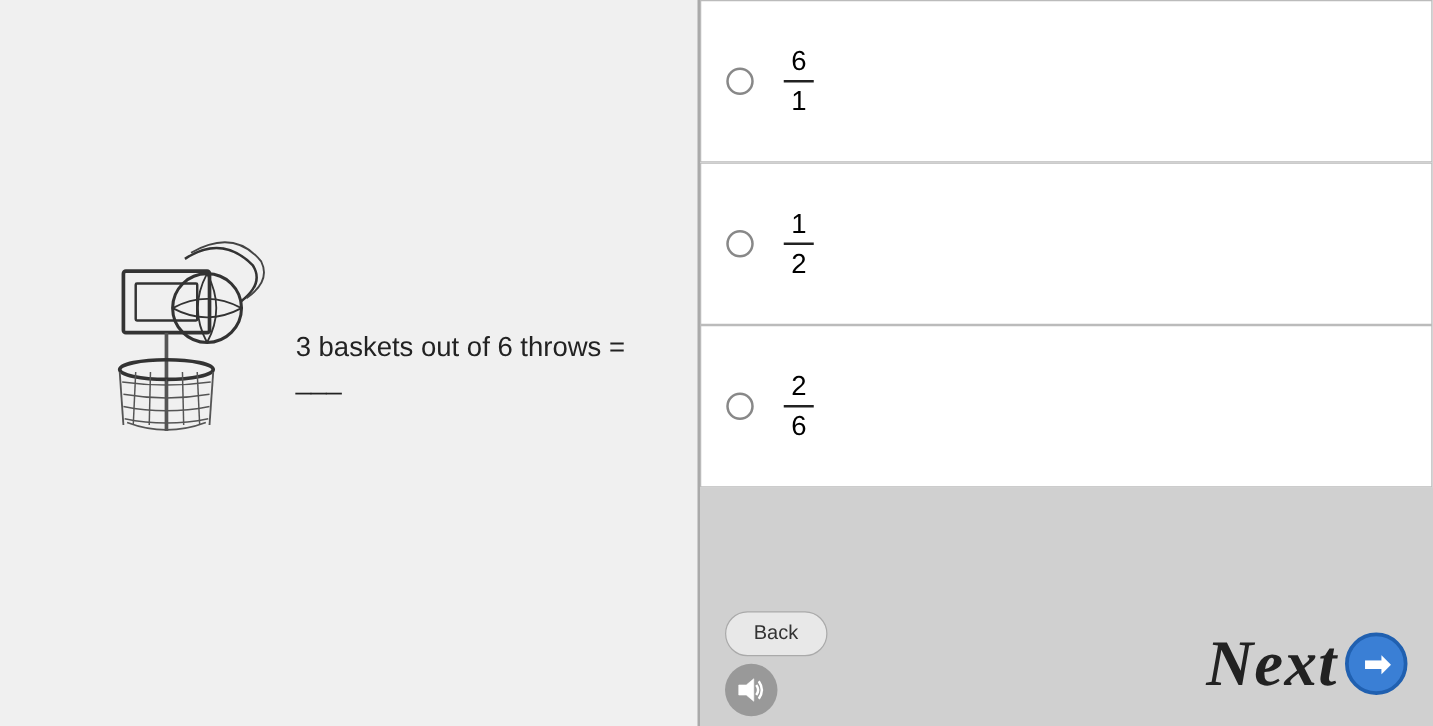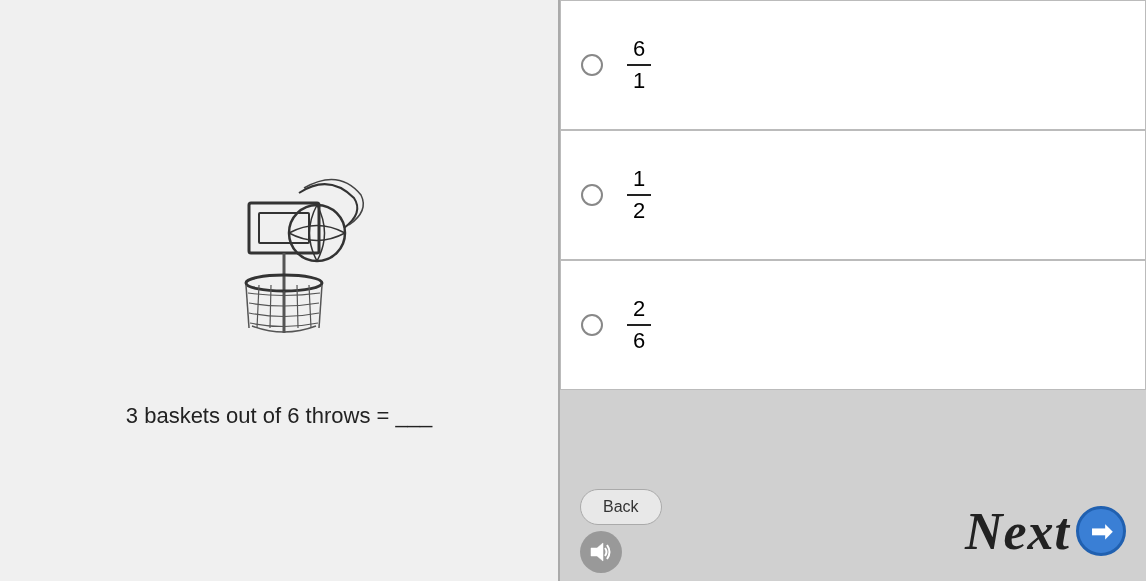--- a/index.html
+++ b/index.html
@@ -12,21 +12,21 @@
       font-family: Arial, sans-serif;
       overflow: hidden;
     }
 
     
     .left-panel {
       width: 560px;
       height: 581px;
       background: #f0f0f0;
       display: flex;
-      flex-direction: column;
+      flex-direction: row;
       align-items: center;
       justify-content: center;
       border-right: 2px solid #aaa;
       padding: 20px;
     }
 
     .basketball-image {
       width: 220px;
       height: 220px;
       margin-bottom: 30px;

